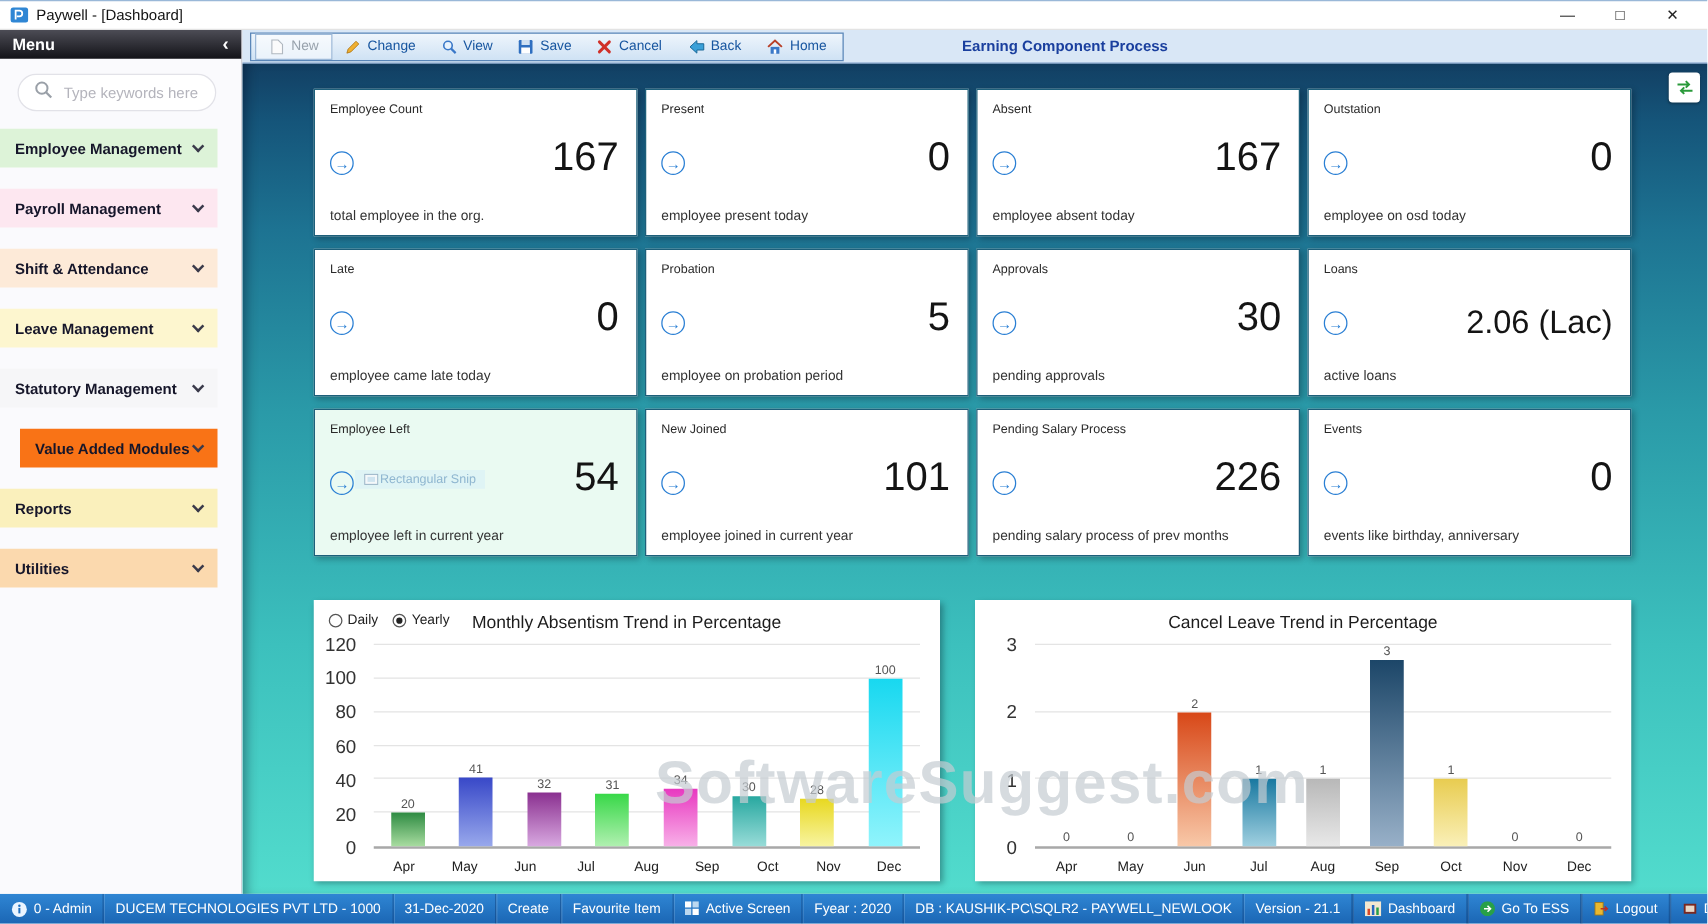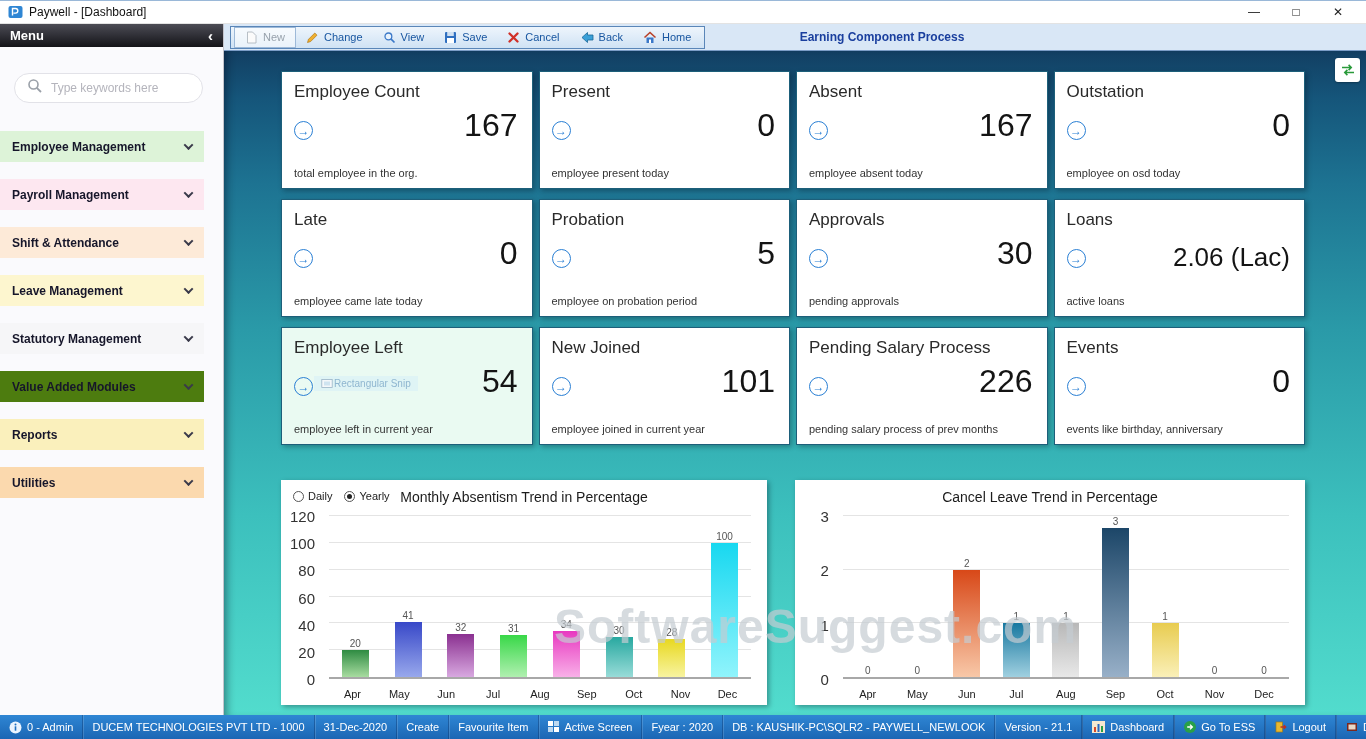--- a/index.html
+++ b/index.html
@@ -11,21 +11,21 @@
     display:flex; align-items:center; padding:0 8px; gap:6px; }
   .titlebar .title { font-size:12px; color:#111; }
   .win-controls { margin-left:auto; display:flex; gap:2px; }
   .win-btn { width:40px; height:22px; display:flex; align-items:center; justify-content:center;
     font-size:12px; color:#222; cursor:default; }
 
   
   .main-row { display:flex; height:691px; }
 
   
-  .sidebar { width:224px; background:#fafafd; border-right:1px solid #c4c4cc; display:flex; flex-direction:column;gap:14px; }
+  .sidebar { width:194px; background:#fafafd; border-right:1px solid #c4c4cc; display:flex; flex-direction:column; }
   .menu-header { height:23px; background:linear-gradient(180deg,#4c4c55,#131318);
     color:#fff; display:flex; align-items:center; justify-content:space-between; padding:0 10px;
     font-size:13px; font-weight:bold; }
   .menu-collapse { font-size:15px; font-weight:bold; cursor:pointer; }
   .search-wrap { margin:12px 20px 14px 14px; height:30px; border:1px solid #e2e2e8; border-radius:15px;
     background:#fff; display:flex; align-items:center; gap:8px; padding:0 12px; }
   .search-wrap input { border:none; outline:none; flex:1; font-size:12px; color:#444;
     font-family:inherit; background:transparent; }
   .search-wrap input::placeholder { color:#b4b4bc; }
   .menu-items { flex:1; }
@@ -55,21 +55,21 @@
     background:linear-gradient(180deg,#123f63 0%,#15557a 7%,#1d7392 20%,#2a9aa8 42%,#3cc0bd 70%,#52dccd 100%);
     box-shadow:inset 8px 0 10px -6px rgba(0,0,25,.45); }
   .widget-btn { position:absolute; top:7px; right:6px; width:25px; height:24px; background:#fff;
     border-radius:3px; display:flex; align-items:center; justify-content:center; cursor:pointer;
     box-shadow:0 1px 2px rgba(0,0,0,.3); }
 
   .cards-grid { display:grid; grid-template-columns:repeat(4,1fr); column-gap:6px; row-gap:10px; }
   .card { position:relative; height:118px; background:#fff; border:1px solid #1d5f7a;
     box-shadow:2px 2px 5px rgba(0,10,20,.3); padding:10px 12px; cursor:pointer; }
   .card.highlight { background:#eafaf2; }
-  .card-title { font-size:17px; color:#2a2a2a; }
+  .card-title { font-size:10px; color:#2a2a2a; }
   .arrow-icon { position:absolute; left:12px; top:49px; width:19px; height:19px;
     border:1.5px solid #2a7fd4; border-radius:50%; color:#2a7fd4; font-size:12px; font-weight:bold;
     display:flex; align-items:center; justify-content:center; }
   .card-value { position:absolute; right:14px; top:36px; font-size:32px; line-height:1.1; color:#141414; }
   .card-value.small { font-size:26px; top:43px; }
   .card-desc { position:absolute; left:12px; bottom:9px; font-size:11px; color:#333; }
   .snip-overlay { position:absolute; left:32px; top:48px; display:flex; align-items:center; gap:1px;
     font-size:10px; color:#8fb6d0; background:rgba(214,238,248,.55); padding:2px 7px; pointer-events:none; }
 
   
@@ -152,21 +152,21 @@
           <span class="chev"></span>
         </div>
         <div class="menu-item" style="background: rgb(253, 246, 207);">
           <span>Leave Management</span>
           <span class="chev"></span>
         </div>
         <div class="menu-item" style="background: rgb(246, 246, 248);">
           <span>Statutory Management</span>
           <span class="chev"></span>
         </div>
-        <div class="menu-item" style="background: #4d7c0f;">
+        <div class="menu-item" style="background: #f97316; margin-left: 16px;">
           <span>Value Added Modules</span>
           <span class="chev"></span>
         </div>
         <div class="menu-item" style="background: rgb(250, 240, 188);">
           <span>Reports</span>
           <span class="chev"></span>
         </div>
         <div class="menu-item" style="background: rgb(251, 217, 174);">
           <span>Utilities</span>
           <span class="chev"></span>

